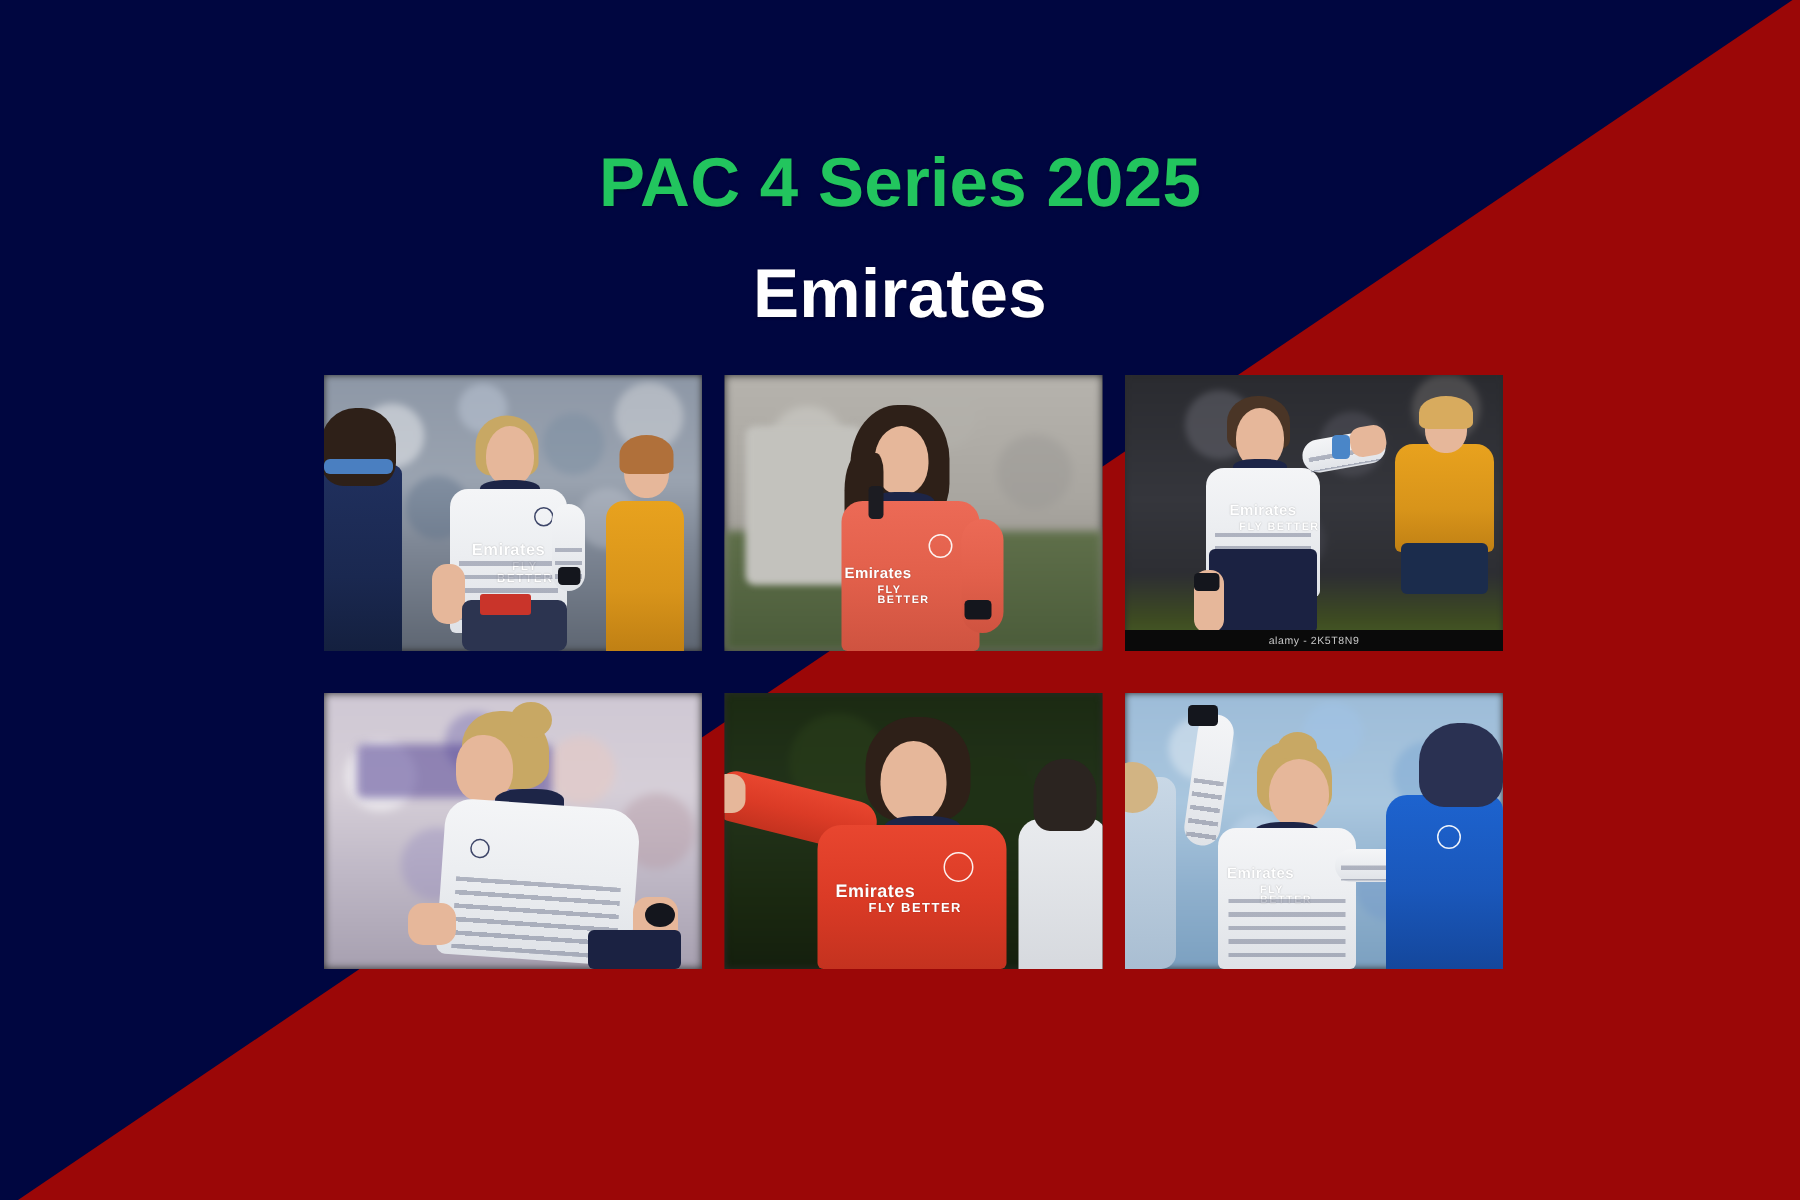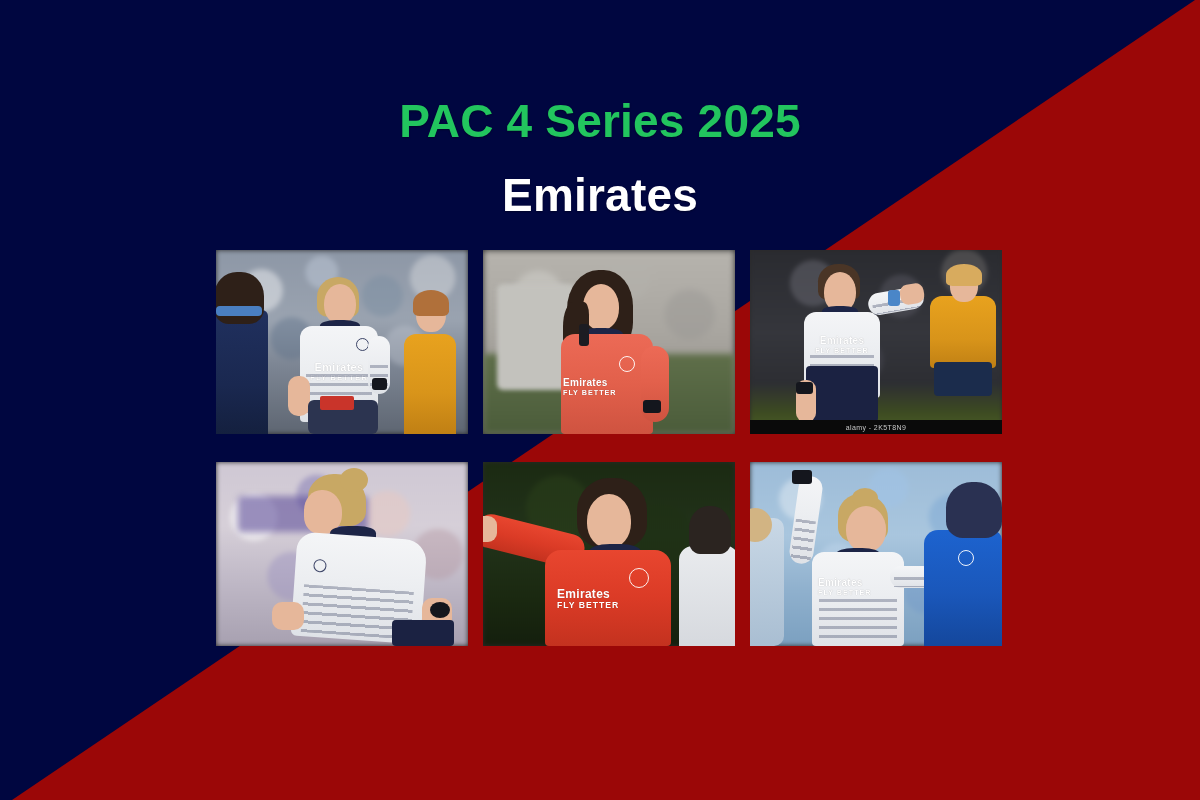--- a/index.html
+++ b/index.html
@@ -113,21 +113,21 @@
   .torso-red { background:linear-gradient(180deg,#e8462f 0%, #db3b26 50%, #c4321f 100%); }
   .torso-coral { background:linear-gradient(180deg,#ec6a56 0%, #e2604b 50%, #cf5340 100%); }
   .collar-navy { background:#1d2547; border-radius:40% 40% 10% 10%; }
   .arm { border-radius:14px; }
   .shorts-navy { background:#1b2242; }
   .sponsor {
     position:absolute; color:#ffffff; font-weight:bold; text-align:center;
     line-height:1.05; letter-spacing:.3px; text-shadow:0 0 1px rgba(0,0,0,.3);
   }
   .sponsor .l1 { display:block; }
-  .sponsor .l2 { display:block; font-size:.72em; letter-spacing:1px; }
+  .sponsor .l2 { display:block; font-size:.72em; letter-spacing:1px;padding-left:22px; }
   .wr-logo {
     position:absolute; border-radius:50%;
     border:1.6px solid rgba(255,255,255,.92);
   }
   .wr-logo.dark { border-color:rgba(30,40,80,.85); }
   .watch { position:absolute; background:#14161d; border-radius:3px; }
   .watermark-bar {
     position:absolute; left:0; right:0; bottom:0; height:14px;
     background:#0a0a0a; color:#c9c9c9; font-size:7px;
     display:flex; align-items:center; justify-content:center; letter-spacing:.4px;

